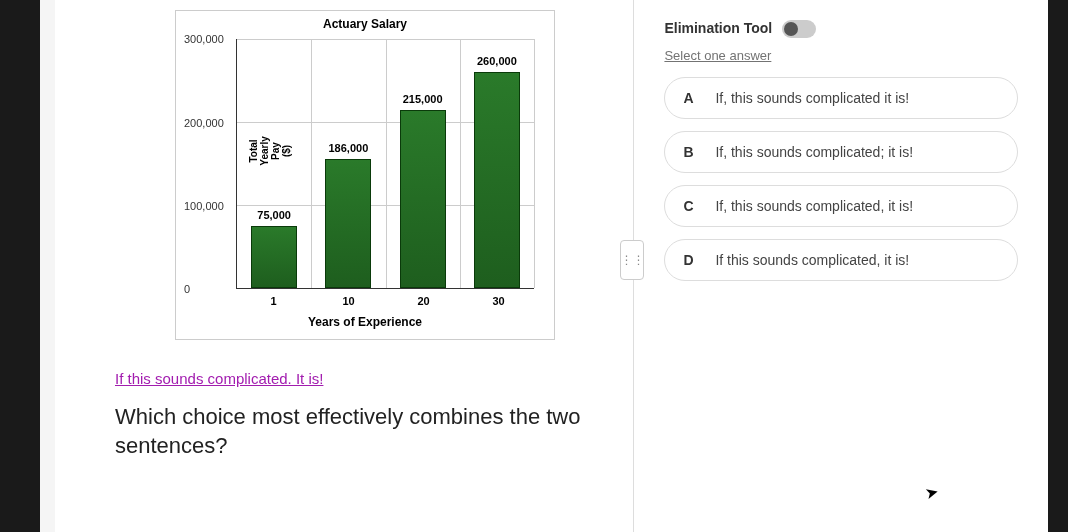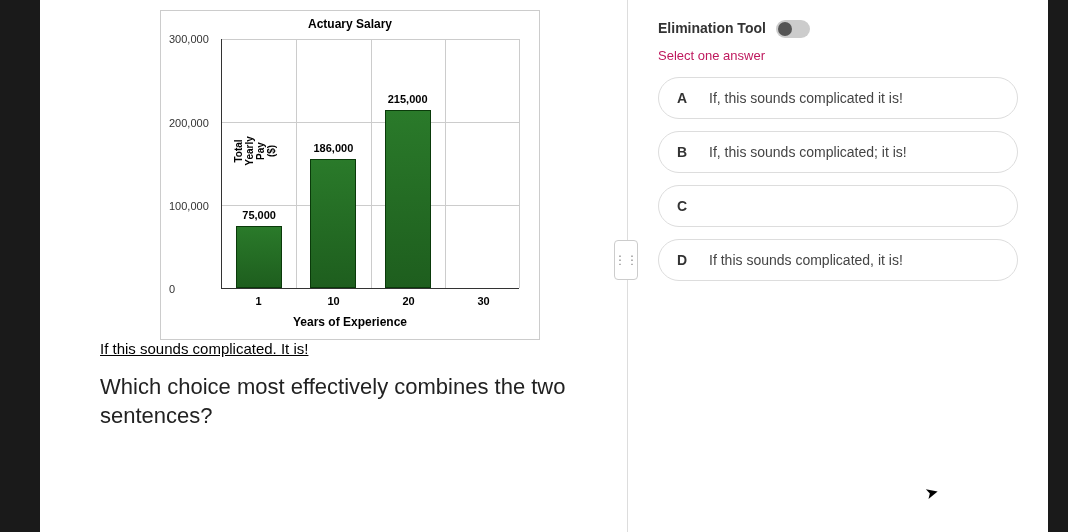--- a/index.html
+++ b/index.html
@@ -9,20 +9,21 @@
       width: 1068px;
       height: 532px;
       overflow: hidden;
       position: relative;
     }
     .screen {
       position: absolute;
       top: 0; left: 40px; right: 20px; bottom: 0;
       background: #f5f5f5;
       display: flex;
+      padding-left: 15px;
     }
     .left-panel {
       flex: 1.15;
       background: #fff;
       padding: 10px 40px 20px 60px;
       position: relative;
       border-right: 1px solid #ddd;
     }
     .right-panel {
       flex: 0.85;
@@ -110,23 +111,24 @@
     .xaxis-label {
       position: absolute;
       bottom: 10px;
       left: 50%;
       transform: translateX(-50%);
       font-size: 12px;
       font-weight: bold;
       text-align: center;
     }
     .passage-link {
+      margin-top: 30px;
       font-size: 15px;
       text-decoration: underline;
-      color: #000000;
+      color: #a21caf;
     }
     .question-text {
       margin-top: 16px;
       font-size: 22px;
       color: #222;
       line-height: 1.3;
     }
     
     .tool-row {
       display: flex;
@@ -149,22 +151,23 @@
     }
     .toggle-knob {
       width: 14px; height: 14px;
       border-radius: 50%;
       background: #555;
       position: absolute;
       top: 2px; left: 2px;
     }
     .select-label {
       font-size: 13px;
-      color: #be185d;
+      color: #737373;
       margin-bottom: 14px;
+      text-decoration: underline;
     }
     .answer {
       display: flex;
       align-items: center;
       gap: 16px;
       border: 1px solid #ddd;
       border-radius: 24px;
       padding: 12px 18px;
       margin-bottom: 12px;
       cursor: pointer;
@@ -258,20 +261,23 @@
 
         <div class="bar" style="left:calc(12.5% - 23px); height:25%;">
           <div class="bar-label">75,000</div>
         </div>
         <div class="bar" style="left:calc(37.5% - 23px); height:51.67%;">
           <div class="bar-label">186,000</div>
         </div>
         <div class="bar" style="left:calc(62.5% - 23px); height:71.67%;">
           <div class="bar-label">215,000</div>
         </div>
+        <div class="bar" style="left:calc(87.5% - 23px); height:86.67%;">
+          <div class="bar-label">260,000</div>
+        </div>
       </div>
 
       <div class="xtick" style="left:calc(60px + (380px - 80px)*0.125)">1</div>
       <div class="xtick" style="left:calc(60px + (380px - 80px)*0.375)">10</div>
       <div class="xtick" style="left:calc(60px + (380px - 80px)*0.625)">20</div>
       <div class="xtick" style="left:calc(60px + (380px - 80px)*0.875)">30</div>
 
       <div class="xaxis-label">Years of Experience</div>
     </div>
 
@@ -294,20 +300,21 @@
     <div class="answer">
       <div class="answer-letter">A</div>
       <div class="answer-text">If, this sounds complicated it is!</div>
     </div>
     <div class="answer">
       <div class="answer-letter">B</div>
       <div class="answer-text">If, this sounds complicated; it is!</div>
     </div>
     <div class="answer">
       <div class="answer-letter">C</div>
+      <div class="answer-text">If, this sounds complicated, it is!</div>
     </div>
     <div class="answer">
       <div class="answer-letter">D</div>
       <div class="answer-text">If this sounds complicated, it is!</div>
     </div>
 
 
     <div class="cursor-icon">➤</div>
   </div>
 </div>

